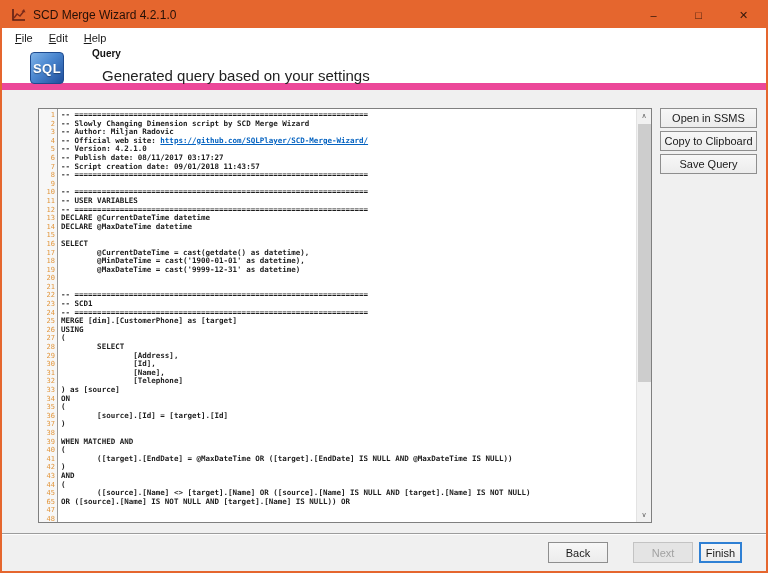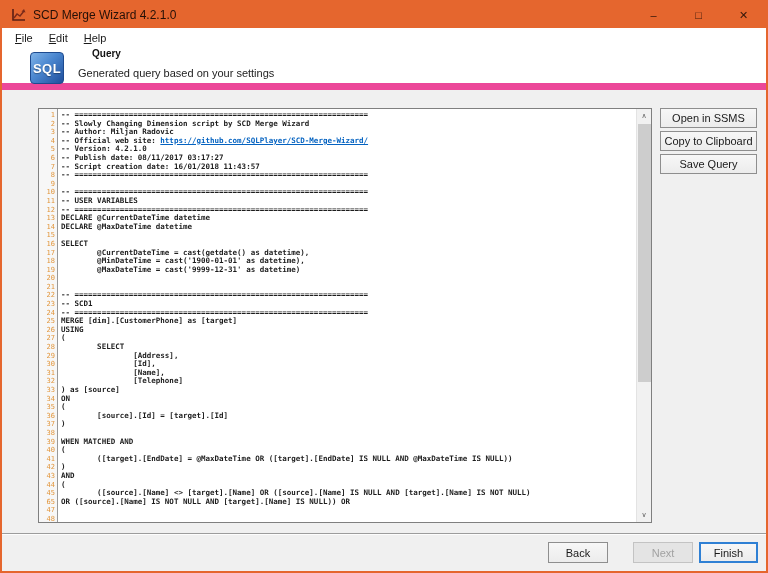--- a/index.html
+++ b/index.html
@@ -23,21 +23,21 @@
   .menu-item::first-letter{text-decoration:underline;}
   
   .header{height:42px;background:#fff;position:relative;border-bottom:7px solid #ec4899;padding-left:20px;}
   .sql-logo{position:absolute;left:28px;top:4px;width:34px;height:32px;border-radius:4px;
     background:linear-gradient(135deg,#7fb3e8 0%,#4a86cf 45%,#1f4e9c 100%);
     border:1px solid #1d4astronomy;border:1px solid #1d4a8f;
     display:flex;align-items:center;justify-content:center;
     color:#fff;font-weight:bold;font-size:13px;letter-spacing:.5px;
     text-shadow:0 1px 1px rgba(0,0,0,.35);}
   .header .h-title{position:absolute;left:90px;top:0;font-size:10px;font-weight:bold;color:#111;}
-  .header .h-sub{position:absolute;left:76px;top:19px;font-size:11px;color:#222;}
+  .header .h-sub{position:absolute;left:100px;top:19px;font-size:15px;color:#222;}
   
   .editor{
     position:absolute;left:36px;top:106px;width:614px;height:415px;
     background:#fff;border:1px solid #7f7f7f;display:flex;overflow:hidden;
   }
   .gutter{width:19px;background:#f7f7f7;border-right:1px solid #989898;
     padding-top:2px;text-align:right;}
   .gutter .ln{font-family:"DejaVu Sans Mono","Liberation Mono",monospace;
     font-size:7px;line-height:8.6px;color:#E2963C;padding-right:2px;height:8.6px;}
   .code{flex:1;padding:2px 0 0 3px;overflow:hidden;background:#fff;}
@@ -55,21 +55,21 @@
   .btn{position:absolute;display:flex;align-items:center;justify-content:center;
     font-size:11px;color:#1a1a1a;background:linear-gradient(#f7f7f7,#ececec);
     border:1px solid #8e8e8e;cursor:pointer;}
   .side-btn{left:658px;width:97px;height:20px;}
   .side-btn.b0{top:106px;} .side-btn.b1{top:129px;} .side-btn.b2{top:152px;}
   .footer-divider{position:absolute;left:0;right:0;top:531px;height:2px;
     border-top:1px solid #9c9c9c;border-bottom:1px solid #fdfdfd;}
   .foot-btn{top:540px;width:60px;height:21px;}
   .btn-back{left:546px;}
   .btn-next{left:631px;background:#e4e4e4;border-color:#c3c3c3;color:#a2a2a2;cursor:default;}
-  .btn-finish{left:697px;width:59px;border:2px solid #2f80d4;}
+  .btn-finish{left:697px;width:43px;border:2px solid #2f80d4;}
 </style>
 </head>
 <body>
 
 <div class="window">
 
   <div class="titlebar">
     <svg class="app-icon" viewBox="0 0 15 14">
       <polyline points="2,1 2,12 14,12" stroke="#5a1f14" stroke-width="1.6" fill="none"></polyline>
       <polyline points="3,10 6,6 9,8 13,3" stroke="#7a2a1a" stroke-width="1.4" fill="none"></polyline>
@@ -146,21 +146,21 @@
         <div class="ln">47</div>
         <div class="ln">48</div>
       </div>
     <div class="code">
         <div class="cl">-- =================================================================</div>
         <div class="cl">-- Slowly Changing Dimension script by SCD Merge Wizard</div>
         <div class="cl">-- Author: Miljan Radovic</div>
         <div class="cl">-- Official web site: <span class="link">https://github.com/SQLPlayer/SCD-Merge-Wizard/</span></div>
         <div class="cl">-- Version: 4.2.1.0</div>
         <div class="cl">-- Publish date: 08/11/2017 03:17:27</div>
-        <div class="cl">-- Script creation date: 16/01/2018 11:43:57</div>
+        <div class="cl">-- Script creation date: 09/01/2018 11:43:57</div>
         <div class="cl">-- =================================================================</div>
         <div class="cl"></div>
         <div class="cl">-- =================================================================</div>
         <div class="cl">-- USER VARIABLES</div>
         <div class="cl">-- =================================================================</div>
         <div class="cl">DECLARE @CurrentDateTime datetime</div>
         <div class="cl">DECLARE @MaxDateTime datetime</div>
         <div class="cl"></div>
         <div class="cl">SELECT</div>
         <div class="cl">        @CurrentDateTime = cast(getdate() as datetime),</div>

